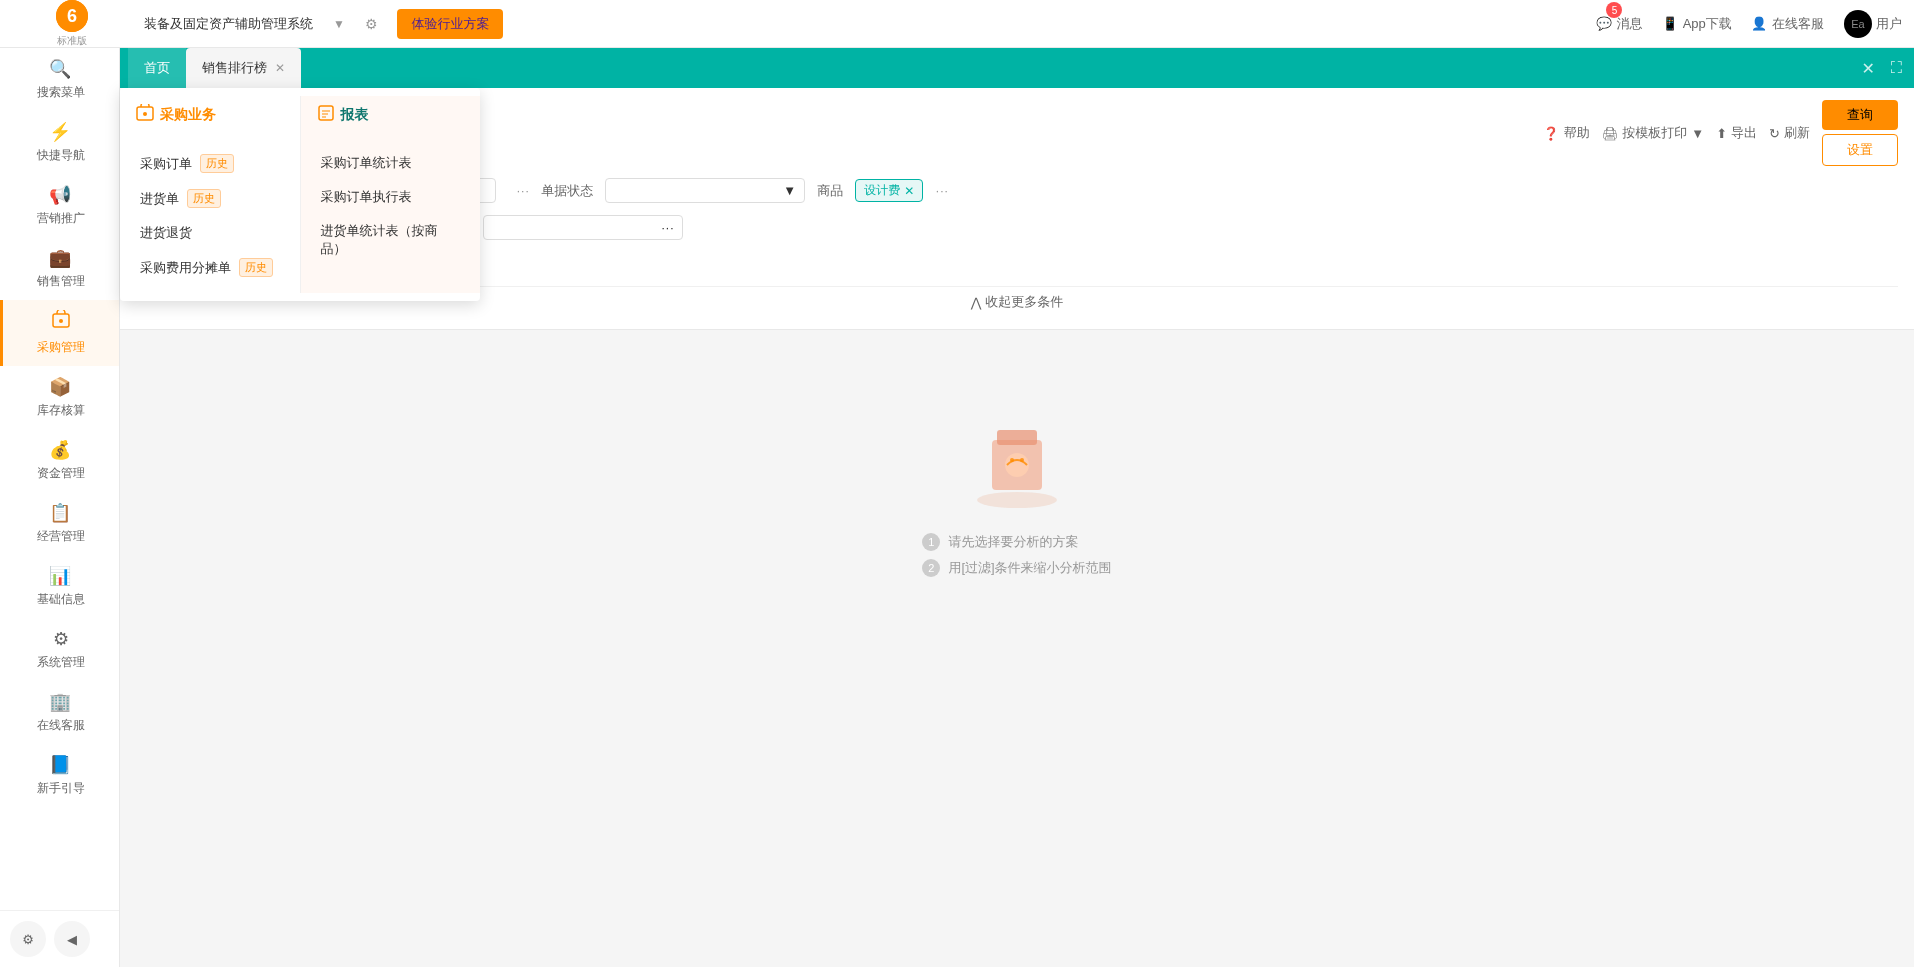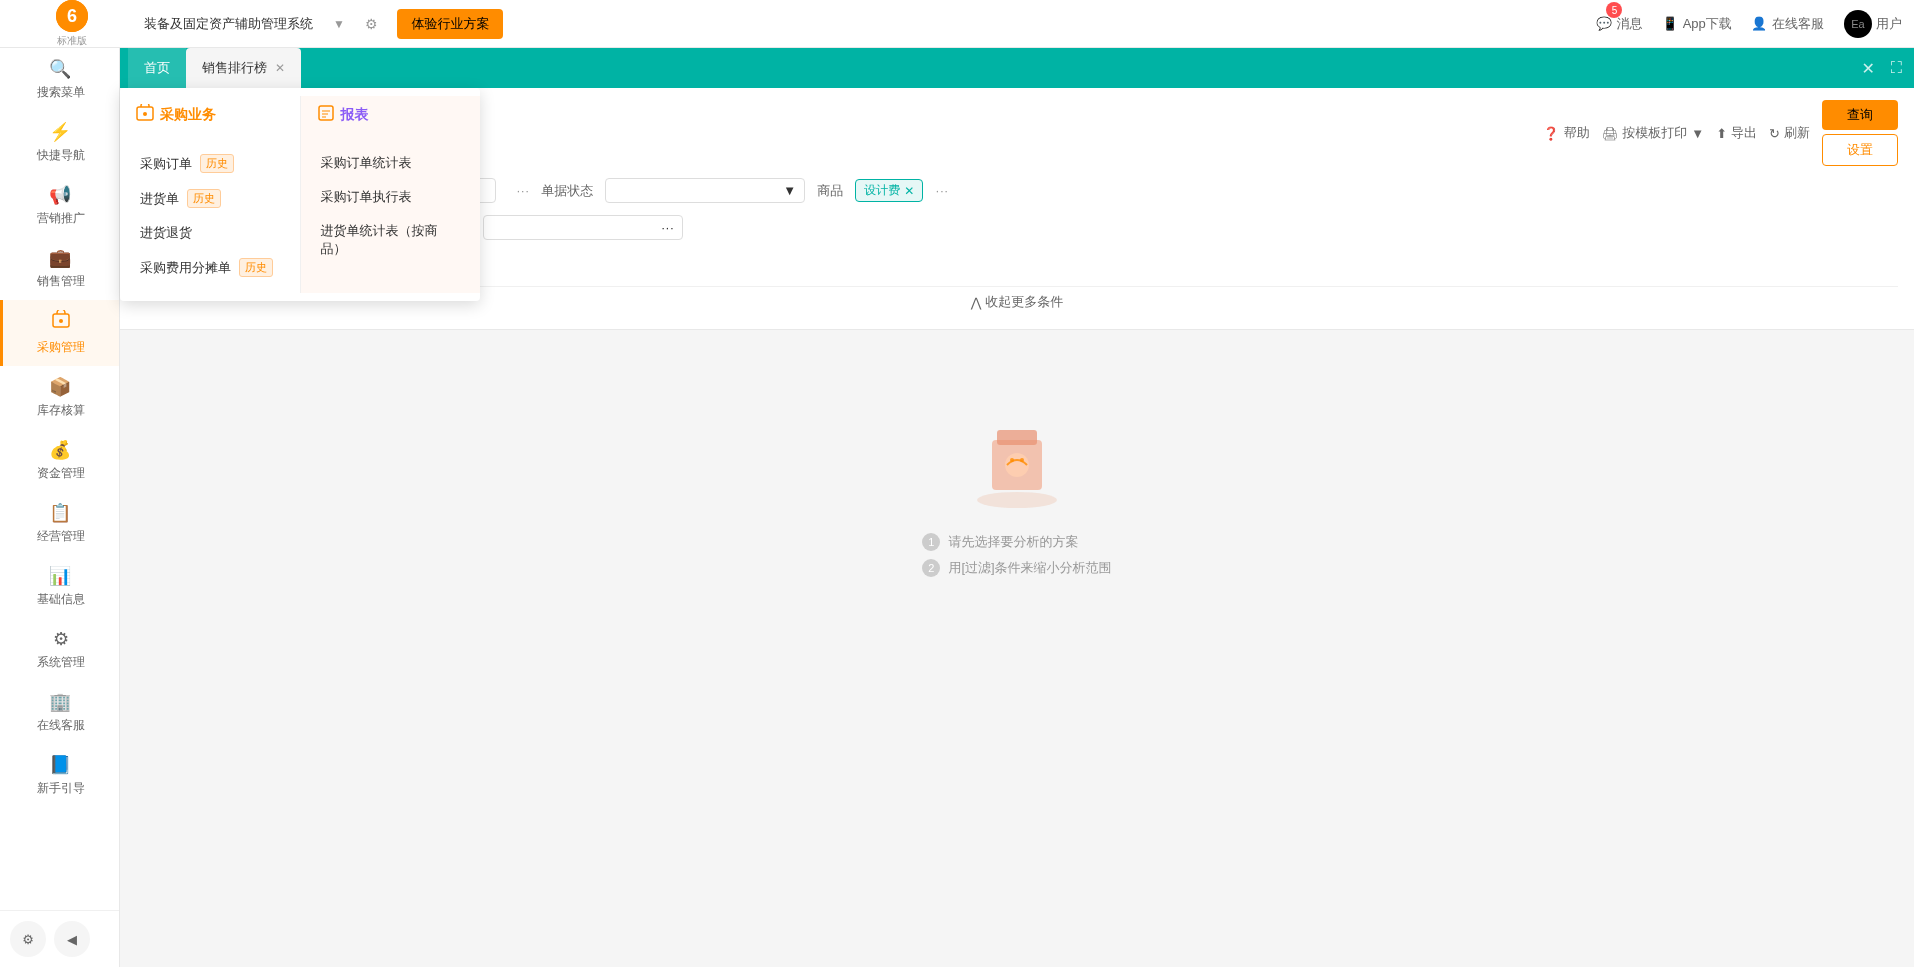--- a/index.html
+++ b/index.html
@@ -45,21 +45,21 @@
       padding-left: 12px;
     }
     .system-name {
       font-size: 13px;
       color: #333;
     }
     .system-arrow { color: #999; font-size: 12px; }
     .system-gear { color: #999; font-size: 14px; cursor: pointer; }
     .industry-btn {
       background: #ff8c00;
-      color: #000000;
+      color: #4c1d95;
       border: none;
       padding: 6px 14px;
       border-radius: 4px;
       cursor: pointer;
       font-size: 13px;
     }
     .header-right {
       display: flex;
       align-items: center;
       gap: 20px;
@@ -630,21 +630,21 @@
       <div class="dropdown-item">
         <span>进货退货</span>
       </div>
       <div class="dropdown-item">
         <span>采购费用分摊单</span>
         <span class="history-tag">历史</span>
       </div>
     </div>
 
     <div class="dropdown-col" style="background:#fff8f4;">
-      <div class="dropdown-col-title" style="color:#8b5cf6;">
+      <div class="dropdown-col-title" style="color:#0f766e;">
         <span class="col-icon">
           <svg width="18" height="18" viewBox="0 0 18 18">
             <rect x="2" y="2" width="14" height="14" rx="2" stroke="#ff8c00" stroke-width="1.5" fill="none"></rect>
             <line x1="5" y1="7" x2="13" y2="7" stroke="#ff8c00" stroke-width="1"></line>
             <line x1="5" y1="10" x2="11" y2="10" stroke="#ff8c00" stroke-width="1"></line>
             <line x1="5" y1="13" x2="9" y2="13" stroke="#ff8c00" stroke-width="1"></line>
           </svg>
         </span>
         <span>报表</span>
       </div>

